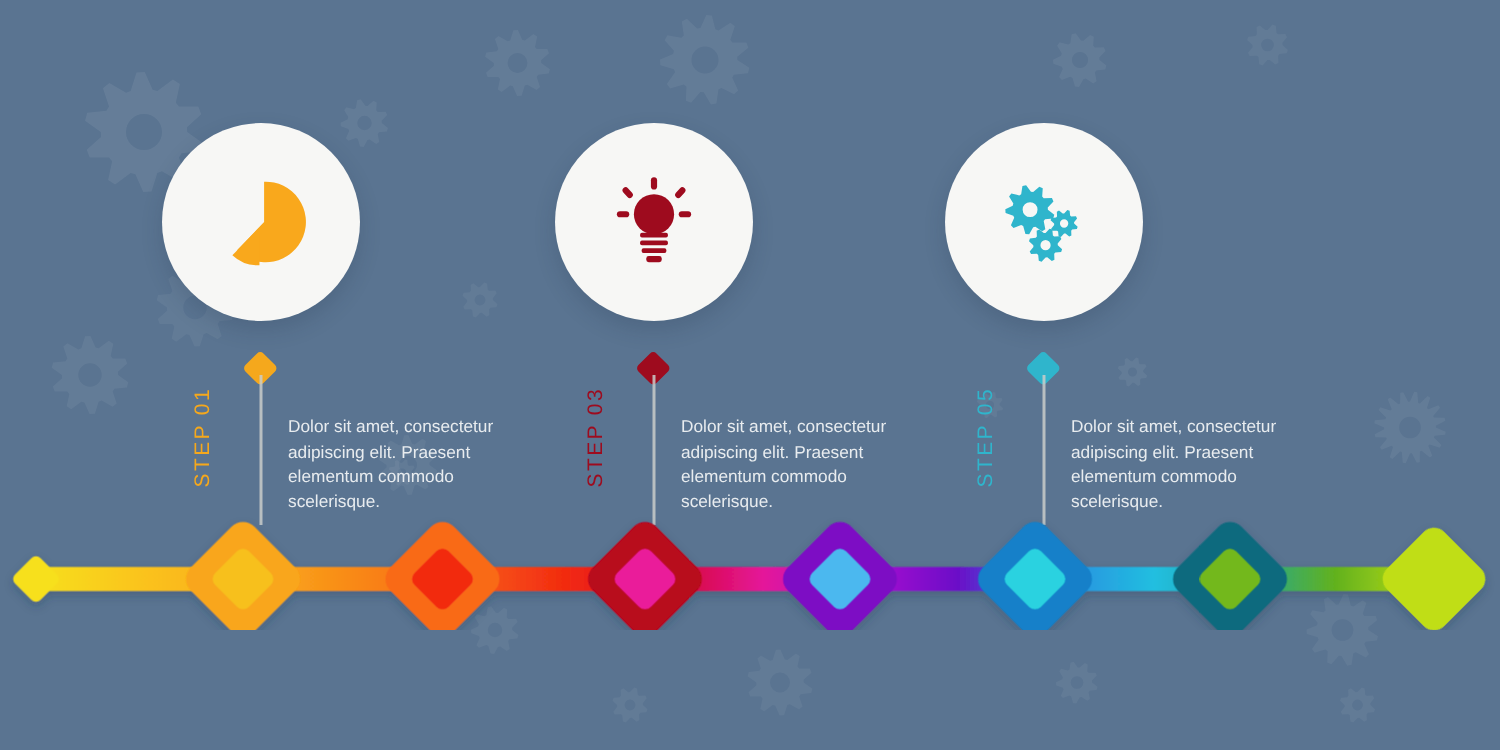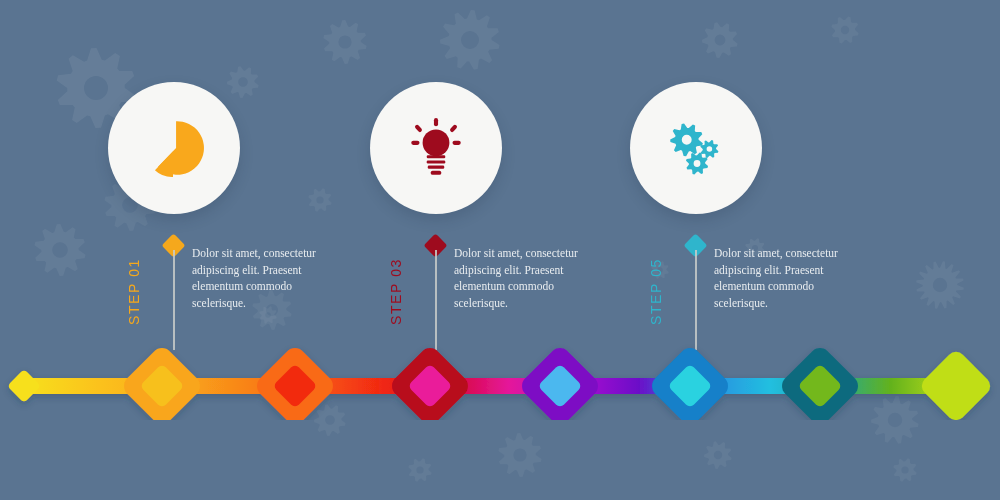--- a/index.html
+++ b/index.html
@@ -80,26 +80,25 @@
     font-size: 14px;
     letter-spacing: 1.6px;
     font-weight: 400;
     writing-mode: vertical-rl;
     transform: rotate(180deg);
     white-space: nowrap;
   }
   .step-body {
     position: absolute;
     left: 88px;
-    top: 245px;
+    top: 277px;
     width: 140px;
     font-size: 11.5px;
     line-height: 1.45;
     color: #e8ecef;
-    font-family: Liberation Serif, serif;
   }
 
   
   #timeline {
     position: absolute;
     left: 0;
     top: 340px;
     width: 1000px;
     height: 80px;
   }

